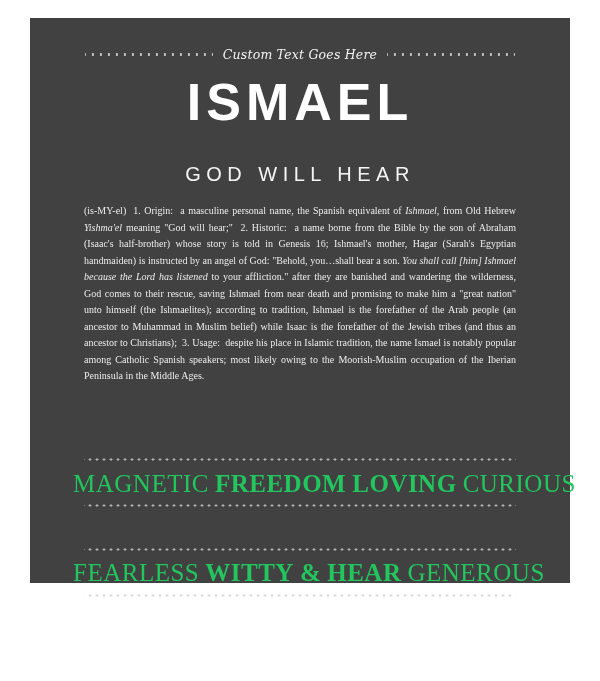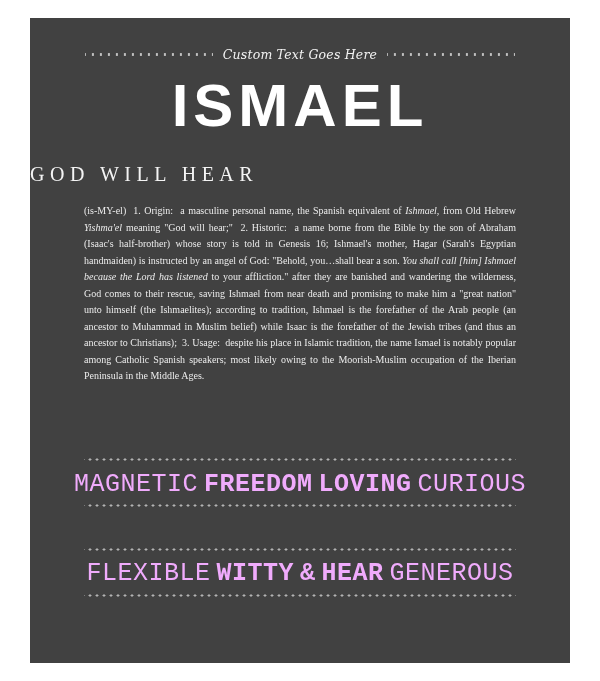--- a/index.html
+++ b/index.html
@@ -18,21 +18,21 @@
     left: 0; top: 0;
     width: 600px;
     height: 681px;
     background: #ffffff;
   }
   #poster {
     position: absolute;
     left: 30px;
     top: 18px;
     width: 540px;
-    height: 645px;
+    height: 565px;
     background: #414141;
     box-sizing: border-box;
     padding: 0;
     color: #ffffff;
   }
   
   .custom-row {
     position: absolute;
     left: 0; right: 0;
     top: 24px;
@@ -63,31 +63,32 @@
     white-space: nowrap;
   }
   
   .name {
     position: absolute;
     top: 58px;
     left: 0; right: 0;
     text-align: center;
     font-family: "Liberation Sans", sans-serif;
     font-weight: bold;
-    font-size: 60px;
+    font-size: 52px;
     letter-spacing: 5px;
     line-height: 1;
     color: #ffffff;
   }
   
   .meaning {
     position: absolute;
     top: 145px;
     left: 0; right: 0;
-    font-family: Liberation Serif, serif;
+    text-align: center;
+    font-family: Liberation Sans, sans-serif;
     font-size: 20px;
     letter-spacing: 5.5px;
     color: #f4f4f4;
   }
   
   .body-text {
     position: absolute;
     top: 185px;
     left: 54px;
     width: 432px;
@@ -113,23 +114,23 @@
   #divider-top { top: 440px; }
   #divider-mid1 { top: 486px; }
   #divider-mid2 { top: 530px; }
   #divider-bottom { top: 576px; }
   
   .traits {
     position: absolute;
     left: 40px;
     width: 460px;
     text-align: center;
-    font-family: Liberation Mono, monospace;
+    font-family: Liberation Serif, serif;
     white-space: nowrap;
-    color: #f0abfc;
+    color: #22c55e;
   }
   #traits-1 { top: 452px; }
   #traits-2 { top: 496px; }
   #traits-3 { top: 541px; }
   .traits .w {
     display: inline-block;
     font-size: 25px;
     letter-spacing: .5px;
     padding: 0 3px;
   }
@@ -151,17 +152,17 @@
     <div class="name">ISMAEL</div>
 
     <div class="meaning">GOD WILL HEAR</div>
 
     <div class="body-text">(is-MY-el)&nbsp; 1. Origin:&nbsp; a masculine personal name, the Spanish equivalent of <i>Ishmael</i>, from Old Hebrew <i>Yishma'el</i> meaning "God will hear;"&nbsp; 2. Historic:&nbsp; a name borne from the Bible by the son of Abraham (Isaac's half-brother) whose story is told in Genesis 16; Ishmael's mother, Hagar (Sarah's Egyptian handmaiden) is instructed by an angel of God: "Behold, you…shall bear a son. <i>You shall call [him] Ishmael because the Lord has listened</i> to your affliction." after they are banished and wandering the wilderness, God comes to their rescue, saving Ishmael from near death and promising to make him a "great nation" unto himself (the Ishmaelites); according to tradition, Ishmael is the forefather of the Arab people (an ancestor to Muhammad in Muslim belief) while Isaac is the forefather of the Jewish tribes (and thus an ancestor to Christians);&nbsp; 3. Usage:&nbsp; despite his place in Islamic tradition, the name Ismael is notably popular among Catholic Spanish speakers; most likely owing to the Moorish-Muslim occupation of the Iberian Peninsula in the Middle Ages.</div>
 
     <div class="divider" id="divider-top"></div>
     <div class="traits" id="traits-1"><span class="w light">MAGNETIC</span><span class="w bold">FREEDOM</span><span class="w bold">LOVING</span><span class="w light">CURIOUS</span></div>
     <div class="divider" id="divider-mid1"></div>
     <div class="divider" id="divider-mid2"></div>
-    <div class="traits" id="traits-3"><span class="w light">FLEXIBLE</span><span class="w bold">WITTY</span><span class="w bold">&amp;</span><span class="w bold">HEAR</span><span class="w light">GENEROUS</span></div>
+    <div class="traits" id="traits-3"><span class="w light">FEARLESS</span><span class="w bold">WITTY</span><span class="w bold">&amp;</span><span class="w bold">HEAR</span><span class="w light">GENEROUS</span></div>
     <div class="divider" id="divider-bottom"></div>
 
   </div>
 </div>
 
 </body></html>

